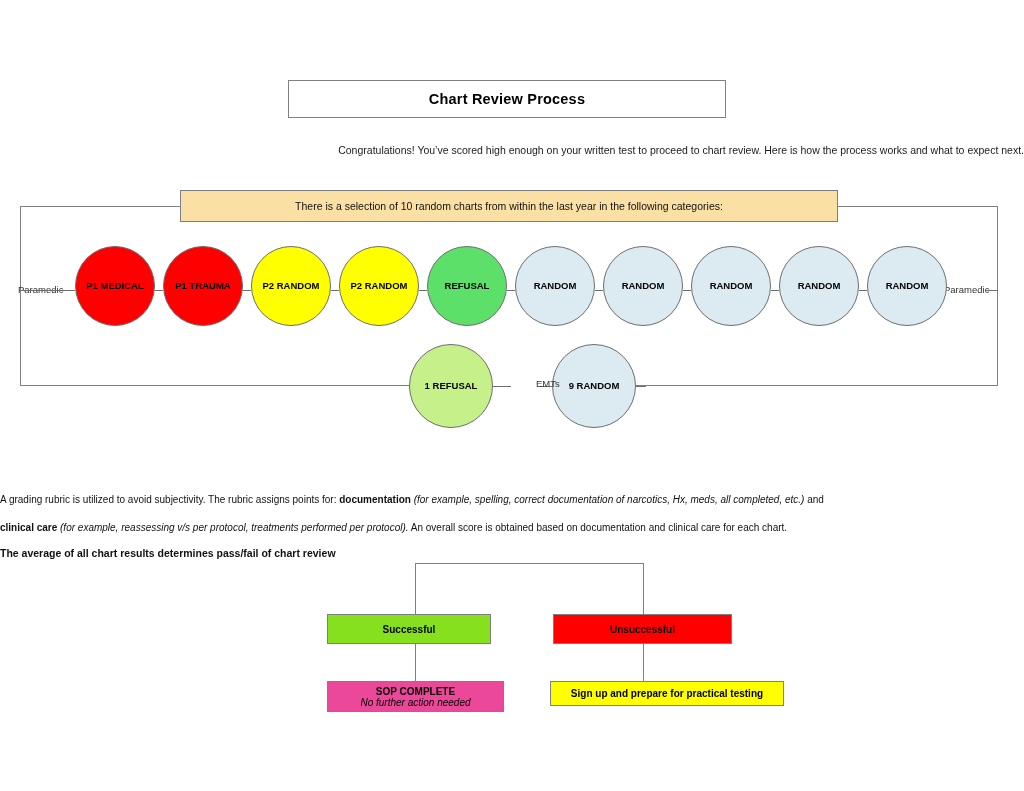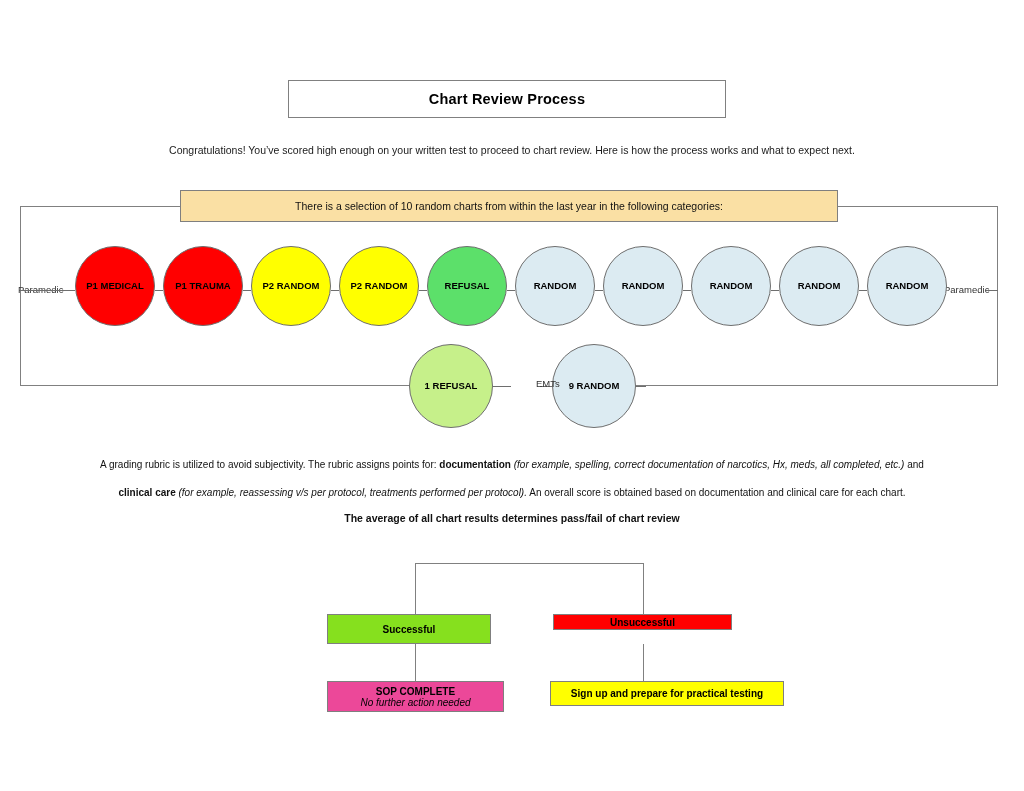--- a/index.html
+++ b/index.html
@@ -39,21 +39,21 @@
     font-weight: bold;
     letter-spacing: .2px;
   }
 
   
   .intro {
     position: absolute;
     left: 0;
     top: 144px;
     width: 1024px;
-    text-align: center;
+    text-align: right;
     font-size: 10.5px;
     color: #1a1a1a;
   }
 
   
   .frame-left {
     position: absolute;
     left: 20px;
     top: 206px;
     width: 1px;
@@ -156,23 +156,24 @@
     position: absolute;
     height: 1px;
     background: #6e6e6e;
   }
 
   
   .para {
     position: absolute;
     left: 0;
     width: 1024px;
-    text-align: center;
+    text-align: left;
     font-size: 10px;
     color: #111111;
+    margin-top: 35px;
   }
   .p1 { top: 459px; }
   .p2 { top: 487px; }
   .p3 { top: 512px; font-size: 10.5px; font-weight: bold; }
   .para b  { font-weight: bold; }
   .para i  { font-style: italic; }
 
   
   .tree-h {
     position: absolute;
@@ -301,21 +302,21 @@
   <div class="tree-h"></div>
   <div class="tree-v" style="left:415px; top:563px; height:51px;"></div>
   <div class="tree-v" style="left:643px; top:563px; height:51px;"></div>
   <div class="tree-v" style="left:415px; top:644px; height:37px;"></div>
   <div class="tree-v" style="left:643px; top:644px; height:37px;"></div>
 
   <div class="obox" id="box-successful" style="left: 327px; top: 614px; width: 164px; height: 30px; background: rgb(134, 224, 30);">
     <span class="l1">Successful</span>
   </div>
 
-  <div class="obox" id="box-unsuccessful" style="left: 553px; top: 614px; width: 179px; height: 16px; background: rgb(255, 0, 0);">
+  <div class="obox" id="box-unsuccessful" style="left: 553px; top: 614px; width: 179px; height: 30px; background: rgb(255, 0, 0);">
     <span class="l1">Unsuccessful</span>
   </div>
 
   <div class="obox" id="box-sop" style="left: 327px; top: 681px; width: 177px; height: 31px; background: #ec4899;">
     <span class="l1">SOP COMPLETE</span>
     <span class="l2">No further action needed</span>
   </div>
 
   <div class="obox" id="box-signup" style="left: 542px; top: 681px; width: 234px; height: 25px; background: rgb(255, 255, 0); margin-left: 8px;">
     <span class="l1">Sign up and prepare for practical testing</span>

